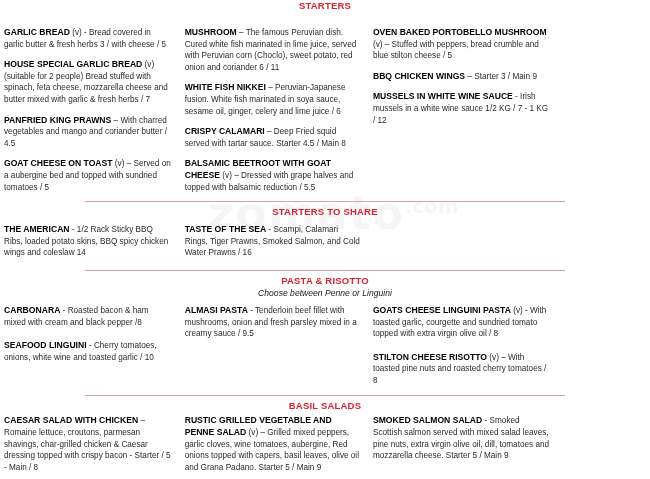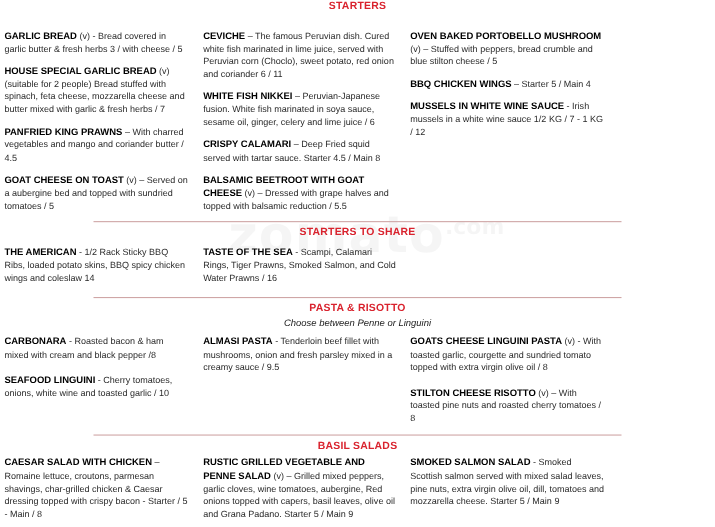--- a/index.html
+++ b/index.html
@@ -121,28 +121,28 @@
   <div class="section-head">STARTERS</div>
 
   <div class="cols starters-cols">
     <div class="col col-1">
       <div class="item"><span class="nm">GARLIC BREAD</span> <span class="ds">(v) - Bread covered in garlic butter &amp; fresh herbs 3 / with cheese / 5</span></div>
       <div class="item"><span class="nm">HOUSE SPECIAL GARLIC BREAD</span> <span class="ds">(v) (suitable for 2 people) Bread stuffed with spinach, feta cheese, mozzarella cheese and butter mixed with garlic &amp; fresh herbs / 7</span></div>
       <div class="item"><span class="nm">PANFRIED KING PRAWNS</span> <span class="ds">– With charred vegetables and mango and coriander butter / 4.5</span></div>
       <div class="item"><span class="nm">GOAT CHEESE ON TOAST</span> <span class="ds">(v) – Served on a aubergine bed and topped with sundried tomatoes / 5</span></div>
     </div>
     <div class="col col-2">
-      <div class="item"><span class="nm">CEVICHE</span> <span class="ds">–  The famous Peruvian dish. Cured white fish marinated in lime juice, served with Peruvian corn (Choclo), sweet potato, red onion and coriander 6 / 11</span></div>
+      <div class="item"><span class="nm">MUSHROOM</span> <span class="ds">–  The famous Peruvian dish. Cured white fish marinated in lime juice, served with Peruvian corn (Choclo), sweet potato, red onion and coriander 6 / 11</span></div>
       <div class="item"><span class="nm">WHITE FISH NIKKEI</span> <span class="ds">– Peruvian-Japanese fusion. White fish marinated in soya sauce, sesame oil, ginger, celery and lime juice / 6</span></div>
       <div class="item"><span class="nm">CRISPY CALAMARI</span> <span class="ds">– Deep Fried squid served with tartar sauce. Starter 4.5 / Main 8</span></div>
       <div class="item"><span class="nm">BALSAMIC BEETROOT WITH GOAT CHEESE</span> <span class="ds">(v) – Dressed with grape halves and topped with balsamic reduction / 5.5</span></div>
     </div>
     <div class="col col-3">
       <div class="item"><span class="nm">OVEN BAKED PORTOBELLO MUSHROOM</span> <span class="ds">(v) – Stuffed with peppers, bread crumble and blue stilton cheese / 5</span></div>
-      <div class="item"><span class="nm">BBQ CHICKEN WINGS</span> <span class="ds">– Starter 5 / Main 4</span></div>
+      <div class="item"><span class="nm">BBQ CHICKEN WINGS</span> <span class="ds">– Starter 3 / Main 9</span></div>
       <div class="item"><span class="nm">MUSSELS IN WHITE WINE SAUCE</span> <span class="ds">- Irish mussels in a white wine sauce  1/2 KG / 7 - 1 KG / 12</span></div>
     </div>
   </div>
 
   <div class="rule" style="margin-top:8px;"></div>
 
   <div class="section-head head-block">STARTERS TO SHARE</div>
 
   <div class="cols share-cols">
     <div class="col col-1">

